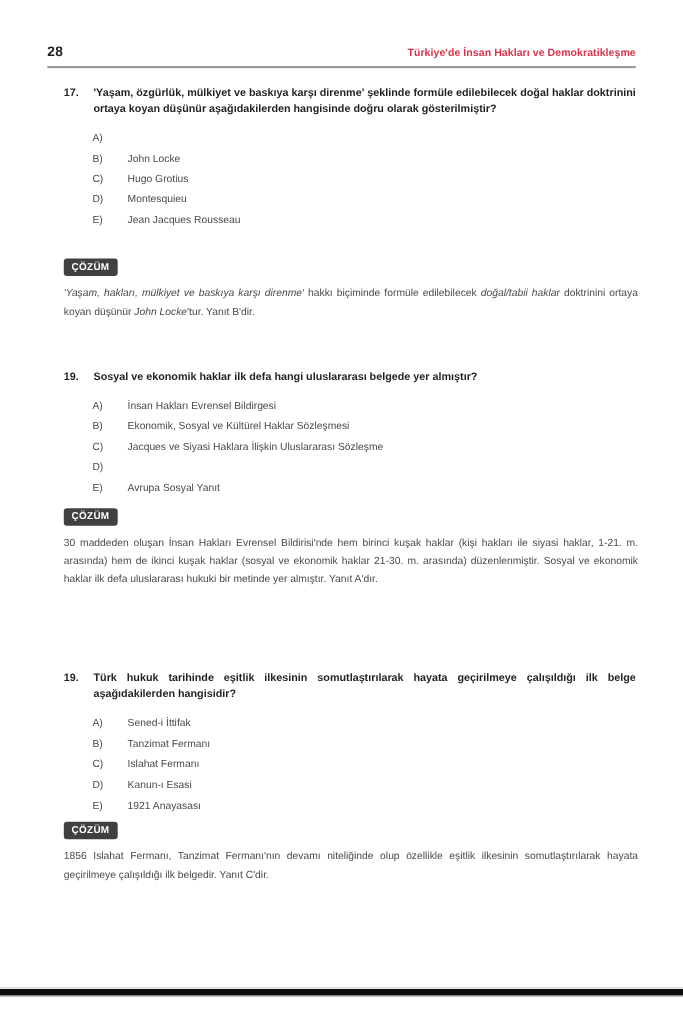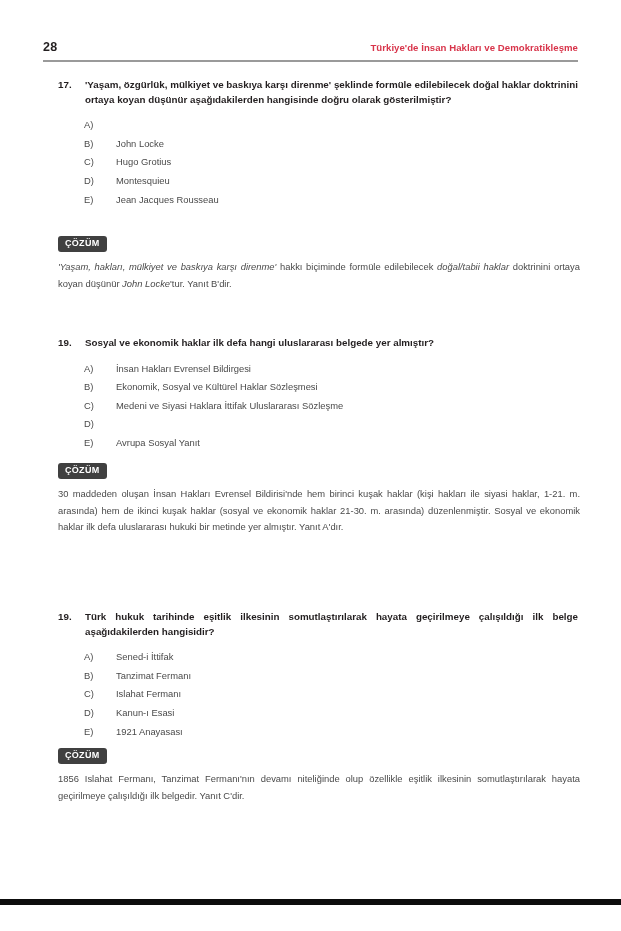--- a/index.html
+++ b/index.html
@@ -210,21 +210,21 @@
       <div class="opt">
         <span class="opt-letter">A)</span>
         <span class="opt-text">İnsan Hakları Evrensel Bildirgesi</span>
       </div>
       <div class="opt">
         <span class="opt-letter">B)</span>
         <span class="opt-text">Ekonomik, Sosyal ve Kültürel Haklar Sözleşmesi</span>
       </div>
       <div class="opt">
         <span class="opt-letter">C)</span>
-        <span class="opt-text">Medeni ve Siyasi Haklara İttifak Uluslararası Sözleşme</span>
+        <span class="opt-text">Jacques ve Siyasi Haklara İlişkin Uluslararası Sözleşme</span>
       </div>
       <div class="opt">
         <span class="opt-letter">D)</span>
       </div>
       <div class="opt">
         <span class="opt-letter">E)</span>
         <span class="opt-text">Avrupa Sosyal Yanıt</span>
       </div>
     </div>
   </div>

